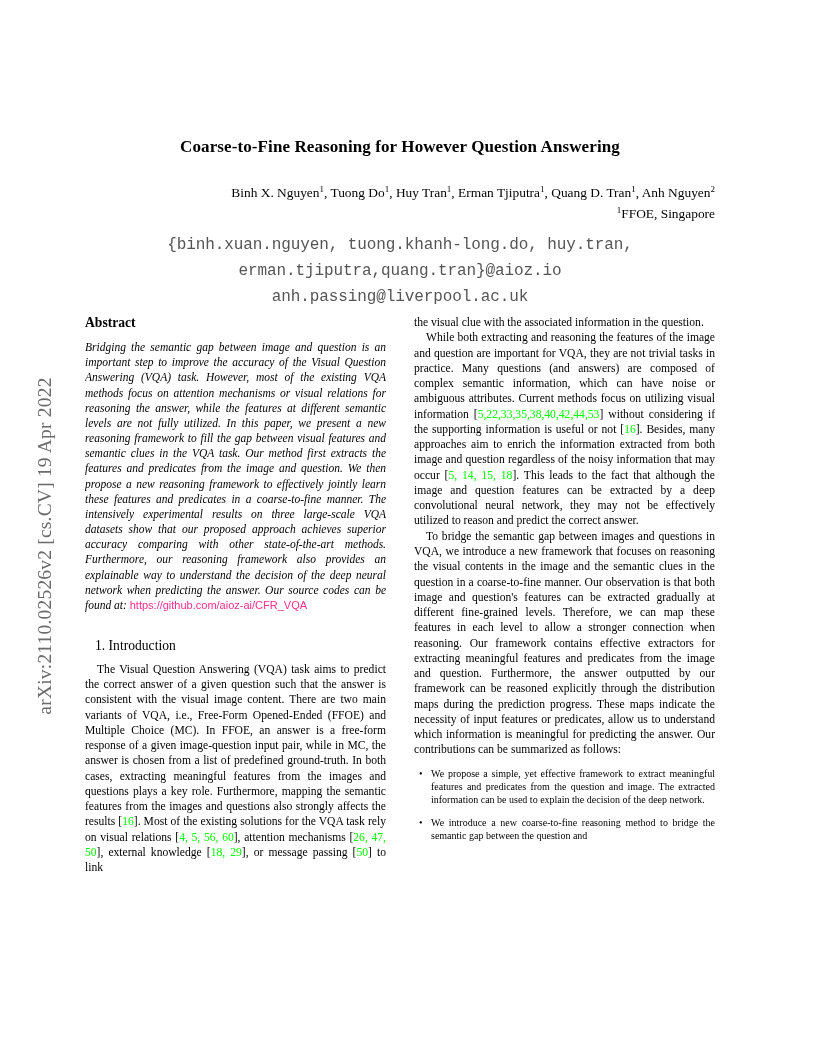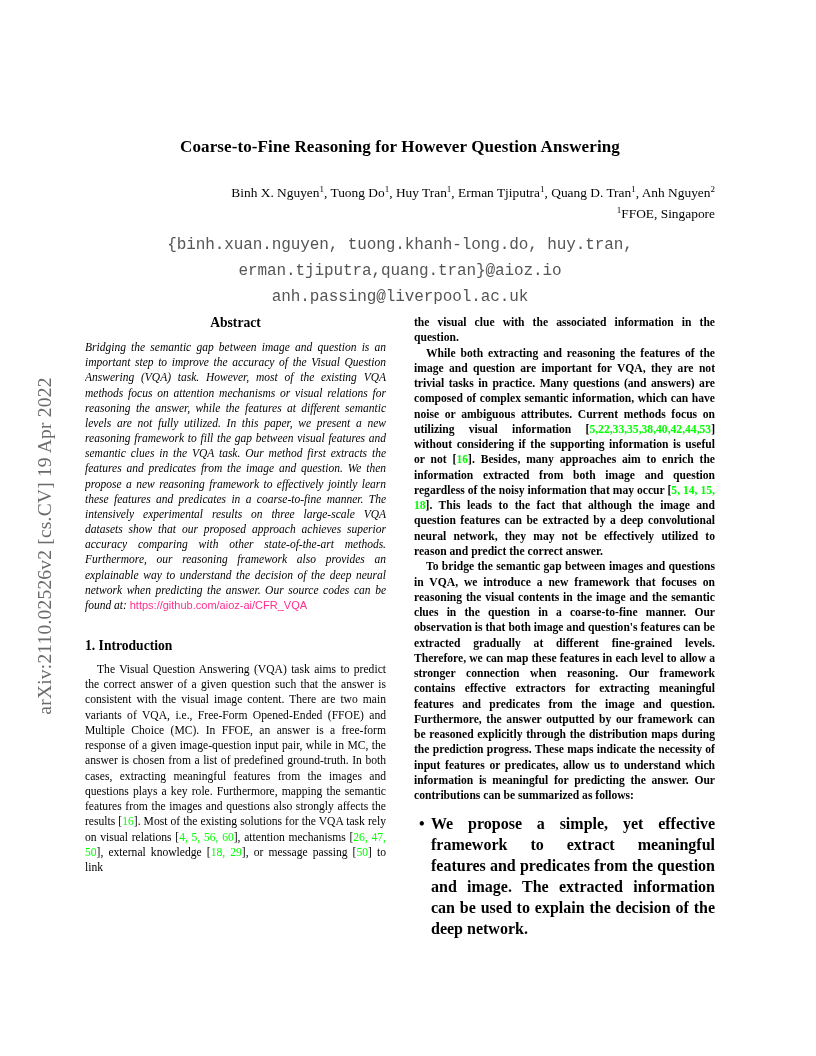--- a/index.html
+++ b/index.html
@@ -84,32 +84,32 @@
     height: 655px;
   }
   .column {
     position: absolute;
     top: 0;
     width: 301px;
     height: 655px;
     overflow: hidden;
   }
   #col-left  { left: 0; }
-  #col-right { left: 329px; font-weight: bold; }
+  #col-right { left: 329px; }
 
   .sec-center {
-    text-align: center;
+    text-align: left;
     font-size: 13.6px;
     font-weight: bold;
     margin: 0 0 9px 0;
   }
   .sec-head {
     font-size: 13.6px;
-    font-weight: bold;
-    margin: 0 0 7px 0;
+    font-weight: normal;
+    margin: 0 0 7px 10px;
     line-height: 1.3;
   }
   p.body {
     margin: 0;
     font-size: 11.6px;
     line-height: 1.318;
     text-align: justify;
     text-justify: inter-word;
     hyphens: none;
   }
@@ -132,21 +132,21 @@
   .gap-lg { height: 24px; }
   .gap-sm { height: 9px; }
 
   ul.bullets {
     margin: 0;
     padding: 0 0 0 17px;
     list-style: none;
   }
   ul.bullets li {
     position: relative;
-    font-size: 16px;
+    font-size: 10px;
     line-height: 1.318;
     text-align: justify;
     margin-bottom: 10px;
   }
   ul.bullets li::before {
     content: "\2022";
     position: absolute;
     left: -12px;
     top: 0;
   }
@@ -205,18 +205,19 @@
       <p class="body">the visual clue with the associated information in the question.</p>
 
       <p class="body indent"><span>While both extracting and reasoning the features of the image and question are important for VQA, they are not trivial tasks in practice. Many questions (and answers) are composed of complex semantic information, which can have noise or ambiguous attributes. Current methods focus on utilizing visual information [</span><span class="cite">5,22,33,35,38,40,42,44,53</span><span>] without considering if the supporting information is useful or not [</span><span class="cite">16</span><span>]. Besides, many approaches aim to enrich the information extracted from both image and question regardless of the noisy information that may occur [</span><span class="cite">5, 14, 15, 18</span><span>]. This leads to the fact that although the image and question features can be extracted by a deep convolutional neural network, they may not be effectively utilized to reason and predict the correct answer.</span></p>
 
       <p class="body indent">To bridge the semantic gap between images and questions in VQA, we introduce a new framework that focuses on reasoning the visual contents in the image and the semantic clues in the question in a coarse-to-fine manner. Our observation is that both image and question's features can be extracted gradually at different fine-grained levels. Therefore, we can map these features in each level to allow a stronger connection when reasoning. Our framework contains effective extractors for extracting meaningful features and predicates from the image and question. Furthermore, the answer outputted by our framework can be reasoned explicitly through the distribution maps during the prediction progress. These maps indicate the necessity of input features or predicates, allow us to understand which information is meaningful for predicting the answer. Our contributions can be summarized as follows:</p>
 
       <div class="gap-sm"></div>
 
       <ul class="bullets">
         <li>We propose a simple, yet effective framework to extract meaningful features and predicates from the question and image. The extracted information can be used to explain the decision of the deep network.</li>
+        <li>We introduce a new coarse-to-fine reasoning method to bridge the semantic gap between the question and</li>
       </ul>
 
     </div>
 
   </div>
 </div>
 
 </body></html>

